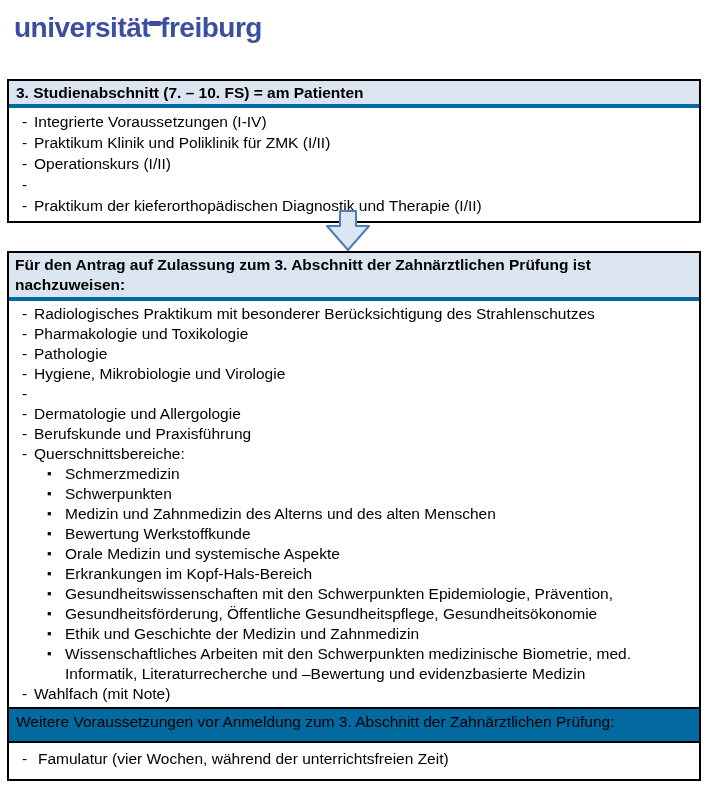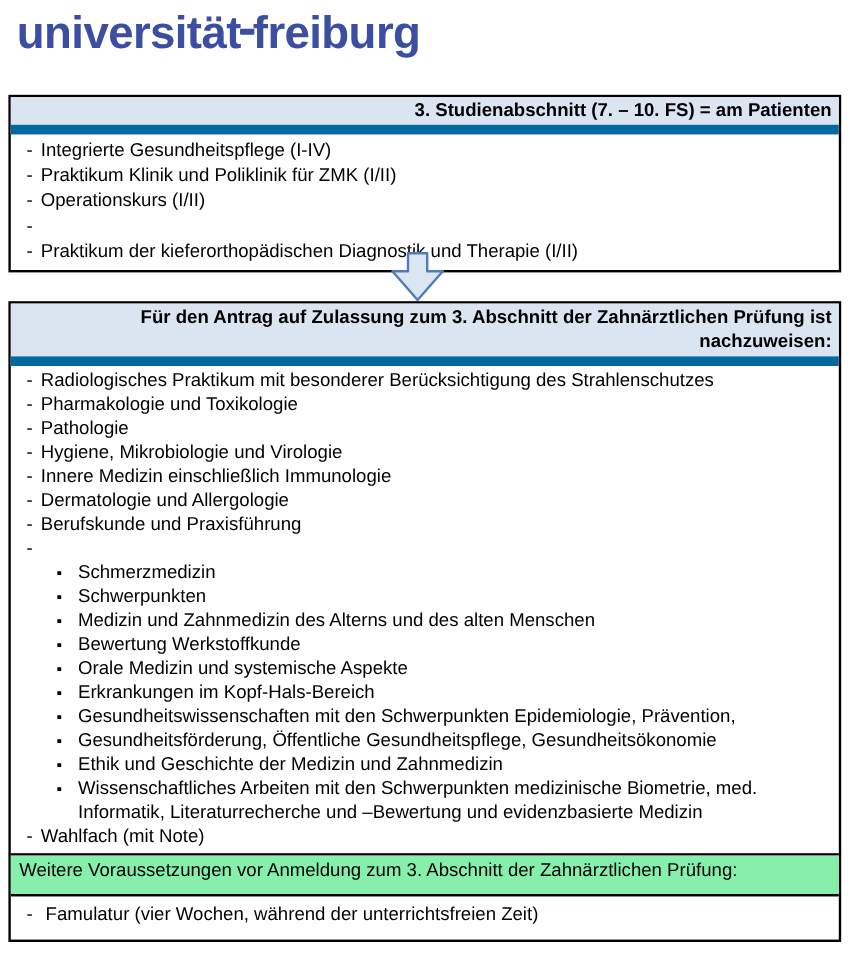--- a/index.html
+++ b/index.html
@@ -3,72 +3,72 @@
 <meta charset="utf-8">
 <style>
   html,body{margin:0;padding:0;}
   body{
     width:716px;height:794px;background:#ffffff;color:#000;
     font-family:"Liberation Sans","DejaVu Sans",sans-serif;
     position:relative;overflow:hidden;
   }
   .logo{
     position:absolute;left:14px;top:6px;
-    font-size:38px;font-weight:700;letter-spacing:-0.5px;
+    font-size:28px;font-weight:700;letter-spacing:-0.5px;
     color:#3b4ea1;white-space:nowrap;line-height:44px;
   }
   .logo-connector{
     display:inline-block;width:9px;height:30px;position:relative;
     margin:0 0px 0 1px;vertical-align:baseline;
   }
   .logo-connector::before{
     content:"";position:absolute;left:-2px;right:-1px;top:14px;height:5px;
     background:#3b4ea1;border-radius:1px;
   }
   .box{
     position:absolute;left:7px;width:694px;box-sizing:border-box;
     border:2px solid #000;background:#fff;
   }
   .box1{top:79px;}
   .box2{top:251px;}
   .box-header{
     background:#dbe5f1;font-weight:bold;font-size:15.5px;
-    padding:2px 6px 2px 6px;border-bottom:8px solid #0369a1;line-height:20px;text-align:right;
+    padding:2px 6px 2px 6px;border-bottom:4px solid #0369a1;line-height:20px;
   }
   .box1 .box-header{line-height:19px;padding:2px 6px 2px 7px;}
   .box1 .box-body{font-size:15.5px;line-height:21px;padding:3px 6px 5px 6px;}
   .box2 .box-body{
     font-size:15.5px;line-height:20px;padding:3px 6px 3px 6px;
     border-bottom:2px solid #000;
   }
   .ditem{display:flex;align-items:flex-start;padding-left:7px;}
   .ditem .marker{flex:none;width:5px;margin-right:7px;}
   .bitem{display:flex;align-items:flex-start;padding-left:32px;}
   .bitem .marker{flex:none;width:12px;margin-right:6px;font-size:13px;}
   .subheader{
-    background:#86efac;font-size:15.5px;line-height:20px;
+    background:#0369a1;font-size:15.5px;line-height:20px;
     padding:3px 6px 9px 7px;border-bottom:2px solid #000;font-weight:normal;
   }
   .footer-row{font-size:15.5px;line-height:20px;padding:6px 6px 10px 6px;}
   .footer-row .ditem .marker{margin-right:11px;}
   .arrow-wrap{position:absolute;left:326px;top:210px;width:44px;height:41px;z-index:2;}
 </style>
 </head>
 <body>
 
 <div>
 
   <div class="logo"><span>universität</span><span class="logo-connector"></span><span>freiburg</span></div>
 
   <div class="box box1">
     <div class="box-header">3. Studienabschnitt (7. – 10. FS) = am Patienten</div>
     <div class="box-body">
       <div class="ditem">
           <span class="marker">-</span>
-          <span>Integrierte Gesundheitspflege (I-IV)</span>
+          <span>Integrierte Voraussetzungen (I-IV)</span>
         </div>
       <div class="ditem">
           <span class="marker">-</span>
           <span>Praktikum Klinik und Poliklinik für ZMK (I/II)</span>
         </div>
       <div class="ditem">
           <span class="marker">-</span>
           <span>Operationskurs (I/II)</span>
         </div>
       <div class="ditem">
@@ -101,32 +101,32 @@
       <div class="ditem">
           <span class="marker">-</span>
           <span>Pathologie</span>
         </div>
       <div class="ditem">
           <span class="marker">-</span>
           <span>Hygiene, Mikrobiologie und Virologie</span>
         </div>
       <div class="ditem">
           <span class="marker">-</span>
-          <span>Innere Medizin einschließlich Immunologie</span>
         </div>
       <div class="ditem">
           <span class="marker">-</span>
           <span>Dermatologie und Allergologie</span>
         </div>
       <div class="ditem">
           <span class="marker">-</span>
           <span>Berufskunde und Praxisführung</span>
         </div>
       <div class="ditem">
           <span class="marker">-</span>
+          <span>Querschnittsbereiche:</span>
         </div>
 
       <div class="bitem">
           <span class="marker">▪</span>
           <span>Schmerzmedizin</span>
         </div>
       <div class="bitem">
           <span class="marker">▪</span>
           <span>Schwerpunkten</span>
         </div>

